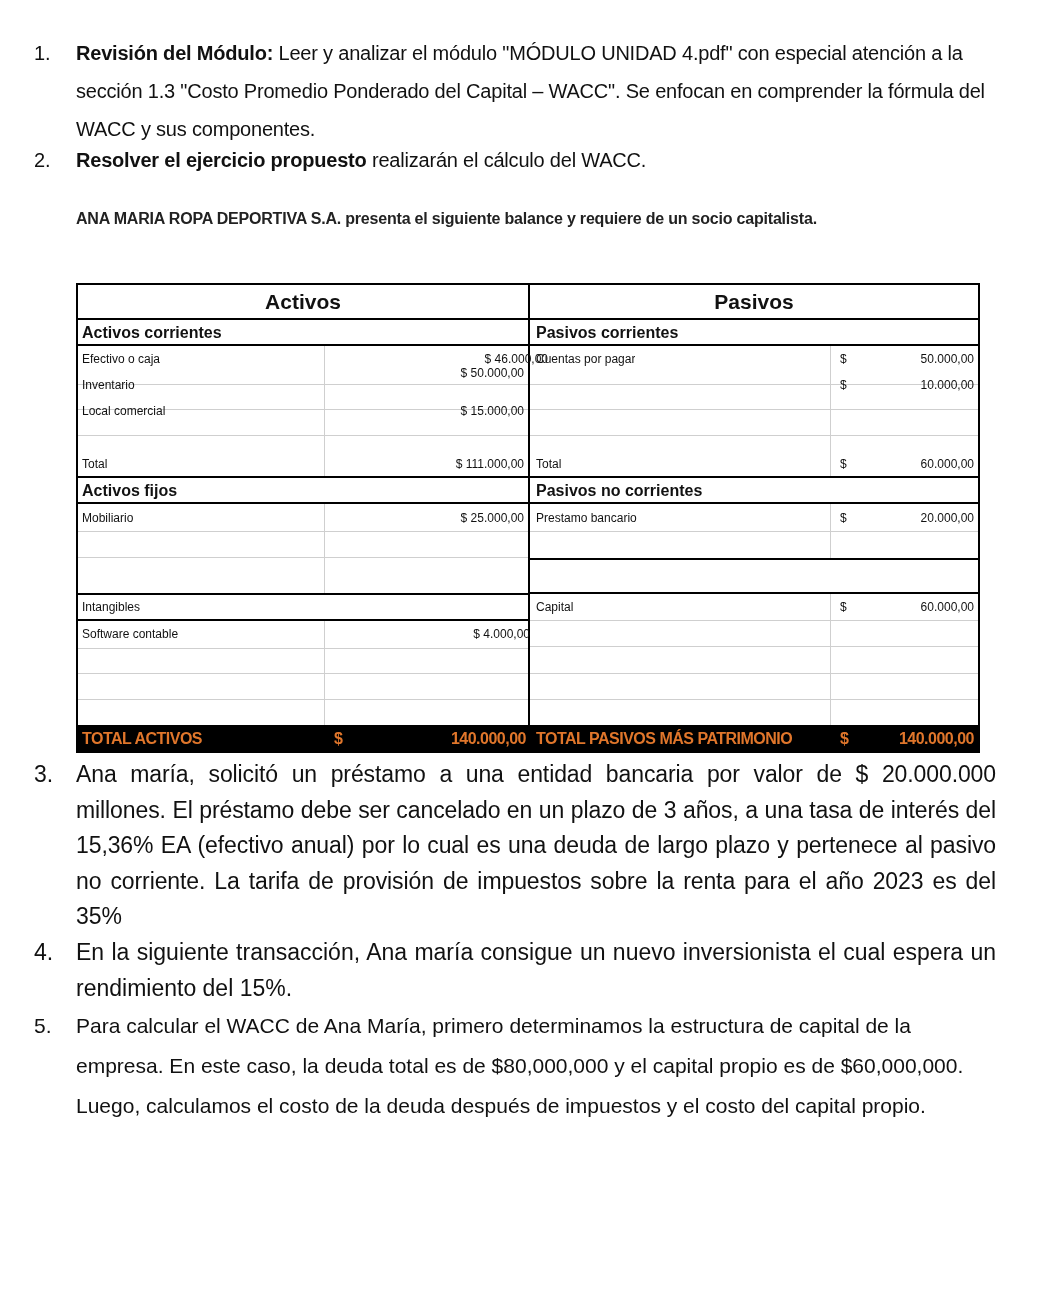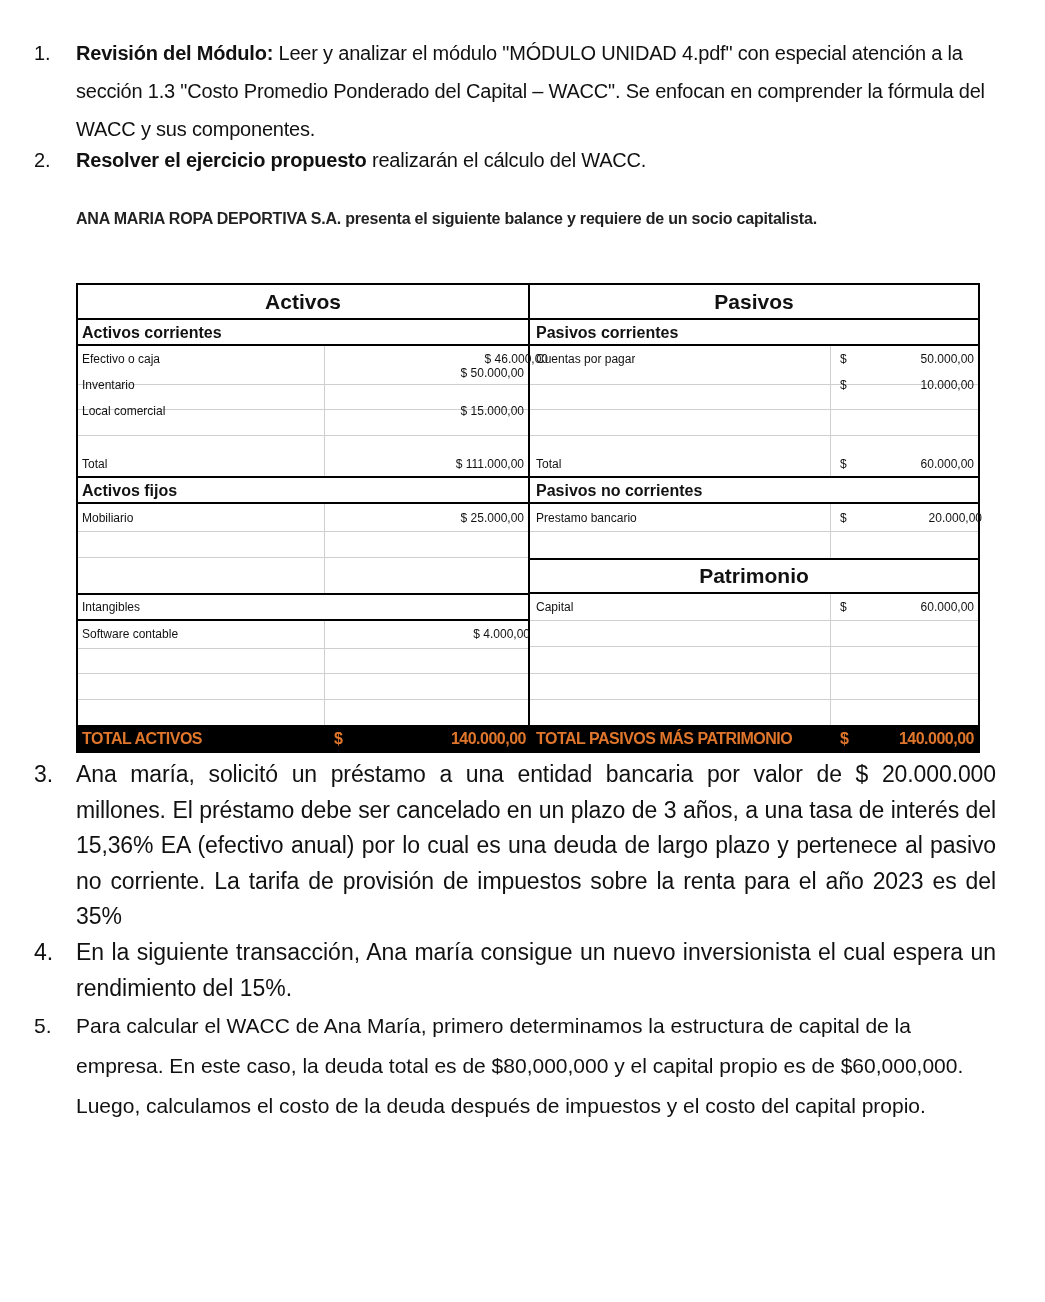--- a/index.html
+++ b/index.html
@@ -108,23 +108,22 @@
   <div class="cell amt" style="left:756px;top:63px;width:146px;">50.000,00</div>
   <div class="cell" style="left:764px;top:89px;">$</div>
   <div class="cell amt" style="left:756px;top:89px;width:146px;">10.000,00</div>
   <div class="cell" style="left:460px;top:168px;">Total</div>
   <div class="cell" style="left:764px;top:168px;">$</div>
   <div class="cell amt" style="left:756px;top:168px;width:146px;">60.000,00</div>
 
   <div class="cell sec" style="left:460px;top:195px;">Pasivos no corrientes</div>
   <div class="cell" style="left:460px;top:222px;">Prestamo bancario</div>
   <div class="cell" style="left:764px;top:222px;">$</div>
-  <div class="cell amt" style="left:756px;top:222px;width:146px;margin-left:8px;">20.000,00</div>
+  <div class="cell amt" style="left:756px;top:222px;width:146px;">20.000,00</div>
 
-  <div class="cell hdr" style="left:454px;top:277px;width:448px;line-height:32px;">Patrimonio</div>
   <div class="cell" style="left:460px;top:311px;">Capital</div>
   <div class="cell" style="left:764px;top:311px;">$</div>
   <div class="cell amt" style="left:756px;top:311px;width:146px;">60.000,00</div>
 
   <div class="total-bar">
     <span style="left:6px;">TOTAL ACTIVOS</span>
     <span style="left:258px;">$</span>
     <span style="right:454px;">140.000,00</span>
     <span style="left:460px;">TOTAL PASIVOS MÁS PATRIMONIO</span>
     <span style="left:764px;">$</span>

